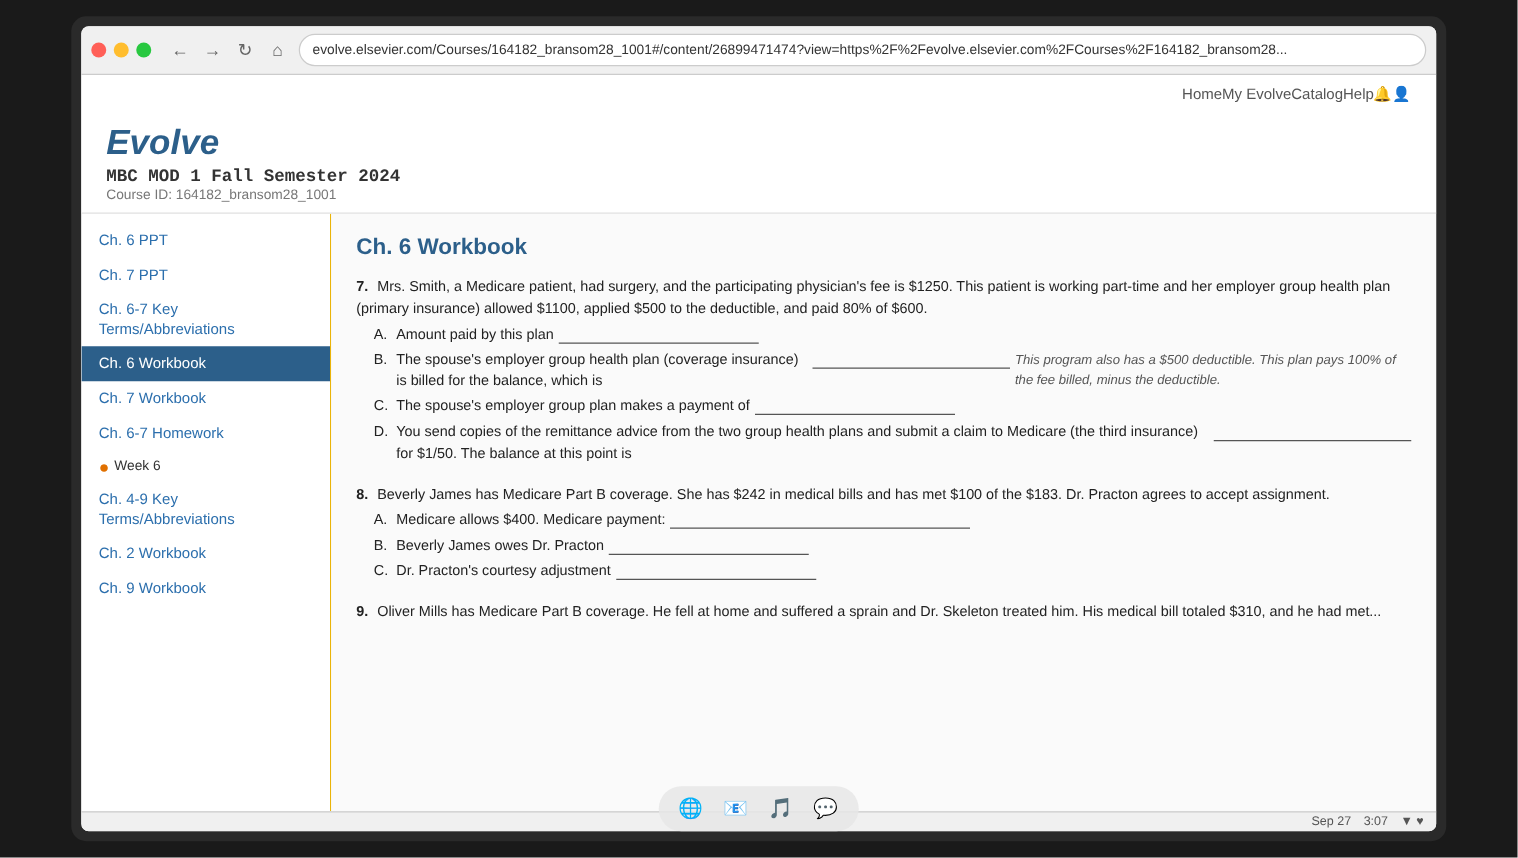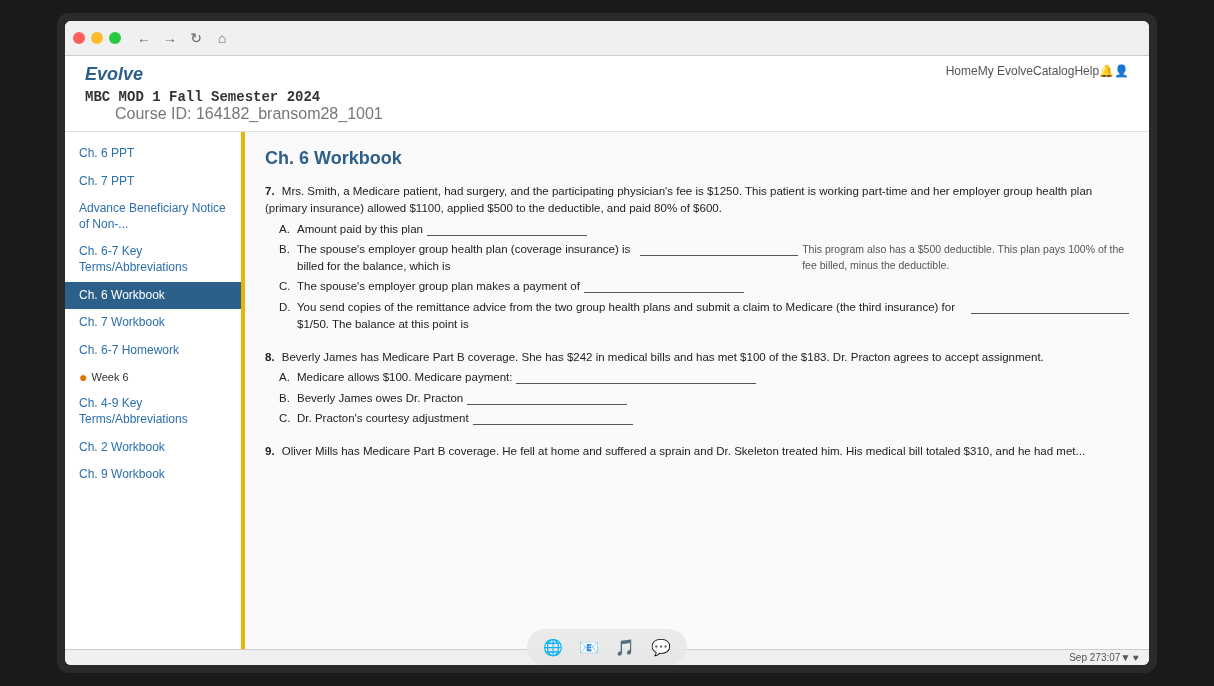--- a/index.html
+++ b/index.html
@@ -86,24 +86,25 @@
       flex-shrink: 0;
     }
 
     .site-top {
       display: flex;
       justify-content: space-between;
       align-items: flex-start;
     }
 
     .evolve-logo {
-      font-size: 18px;
+      font-size: 28px;
       font-weight: bold;
       color: #2c5f8a;
       font-style: italic;
+      margin-top: 30px;
     }
 
     .site-nav {
       display: flex;
       gap: 0;
       align-items: center;
       font-size: 12px;
       color: #555;
     }
 
@@ -117,37 +118,36 @@
     }
 
     .course-title {
       font-size: 14px;
       font-weight: bold;
       color: #333;
       font-family: Liberation Mono, monospace;
     }
 
     .course-id {
-      font-size: 16px;
+      font-size: 11px;
       color: #777;
-      margin-left: 30px;
     }
 
     
     .main-content {
       display: flex;
       flex: 1;
       overflow: hidden;
     }
 
     
     .sidebar {
-      width: 180px;
+      width: 200px;
       background: #fff;
-      border-right: 4px solid #eab308;
+      border-right: 1px solid #eab308;
       overflow-y: auto;
       flex-shrink: 0;
       padding: 8px 0;
     }
 
     .sidebar-item {
       padding: 6px 14px;
       font-size: 12px;
       color: #2c6fad;
       cursor: pointer;
@@ -226,32 +226,34 @@
       font-size: 11.5px;
       width: 160px;
       padding: 0 2px;
     }
 
     .answer-input-wide {
       width: 240px;
     }
 
     .italic-note {
+      font-style: italic;
       font-size: 10.5px;
       color: #555;
     }
 
     .status-bar {
       background: #f0f0f0;
       border-top: 1px solid #ccc;
       padding: 2px 10px;
       font-size: 10px;
       color: #555;
       display: flex;
       justify-content: flex-end;
+      gap: 10px;
       flex-shrink: 0;
     }
 
     .taskbar {
       position: absolute;
       bottom: 8px;
       left: 50%;
       transform: translateX(-50%);
       display: flex;
       gap: 8px;
@@ -280,20 +282,23 @@
       <div class="browser-top-bar">
         <span class="browser-btn btn-red"></span>
         <span class="browser-btn btn-yellow"></span>
         <span class="browser-btn btn-green"></span>
         <div class="nav-arrows">
           <span class="nav-arrow">←</span>
           <span class="nav-arrow">→</span>
           <span class="nav-arrow">↻</span>
           <span class="nav-arrow">⌂</span>
         </div>
+        <div class="address-bar">
+          <span style="overflow:hidden;white-space:nowrap;text-overflow:ellipsis;display:block;max-width:800px;">evolve.elsevier.com/Courses/164182_bransom28_1001#/content/26899471474?view=https%2F%2Fevolve.elsevier.com%2FCourses%2F164182_bransom28...</span>
+        </div>
       </div>
     </div>
 
     <div class="site-header">
       <div class="site-top">
         <div>
           <div class="evolve-logo">Evolve</div>
         </div>
         <div class="site-nav">
           <a>Home</a>
@@ -308,21 +313,20 @@
         <div class="course-title">MBC MOD 1 Fall Semester 2024</div>
         <div class="course-id">Course ID: 164182_bransom28_1001</div>
       </div>
     </div>
 
     <div class="main-content">
 
       <div class="sidebar">
         <div class="sidebar-item">Ch. 6 PPT</div>
         <div class="sidebar-item">Ch. 7 PPT</div>
-        <div class="sidebar-item">Advance Beneficiary Notice of Non-...</div>
         <div class="sidebar-item">Ch. 6-7 Key Terms/Abbreviations</div>
         <div class="sidebar-item active">Ch. 6 Workbook</div>
         <div class="sidebar-item">Ch. 7 Workbook</div>
         <div class="sidebar-item">Ch. 6-7 Homework</div>
 
         <div class="week-divider">
           <span class="week-bullet">●</span>
           <span>Week 6</span>
         </div>
         <div class="sidebar-item">Ch. 4-9 Key Terms/Abbreviations</div>
@@ -357,21 +361,21 @@
             <span>You send copies of the remittance advice from the two group health plans and submit a claim to Medicare (the third insurance) for $1/50. The balance at this point is</span>
             <input class="answer-input" type="text" style="">
           </div>
         </div>
 
         <div class="question-block">
           <span class="question-number">8.</span>
           <span class="question-text">Beverly James has Medicare Part B coverage. She has $242 in medical bills and has met $100 of the $183. Dr. Practon agrees to accept assignment.</span>
           <div class="answer-option">
             <span class="answer-option-label">A.</span>
-            <span>Medicare allows $100. Medicare payment:</span>
+            <span>Medicare allows $400. Medicare payment:</span>
             <input class="answer-input answer-input-wide" type="text" style="">
           </div>
           <div class="answer-option">
             <span class="answer-option-label">B.</span>
             <span>Beverly James owes Dr. Practon</span>
             <input class="answer-input" type="text" style="">
           </div>
           <div class="answer-option">
             <span class="answer-option-label">C.</span>
             <span>Dr. Practon's courtesy adjustment</span>

